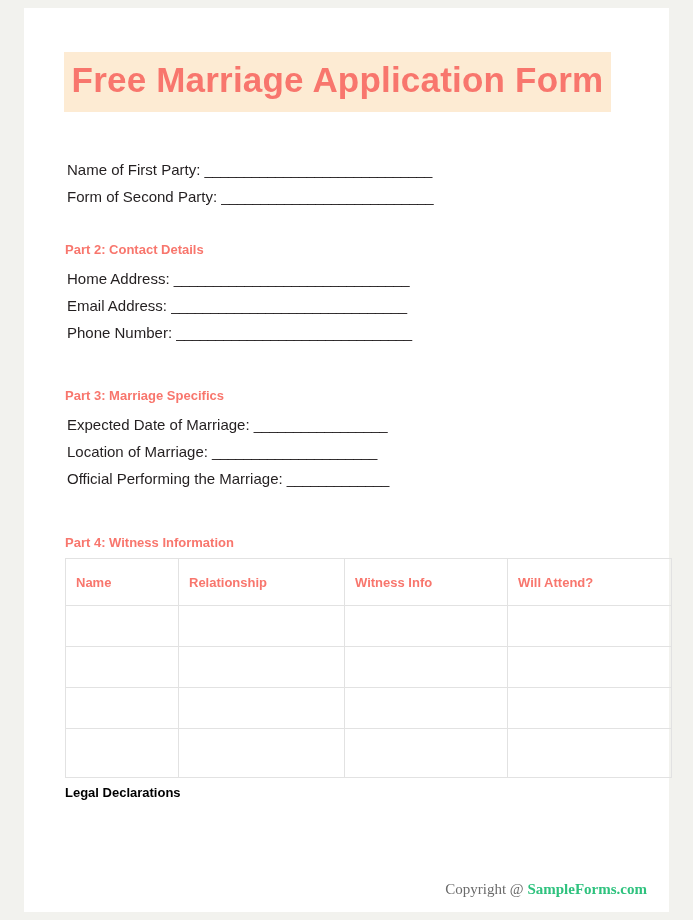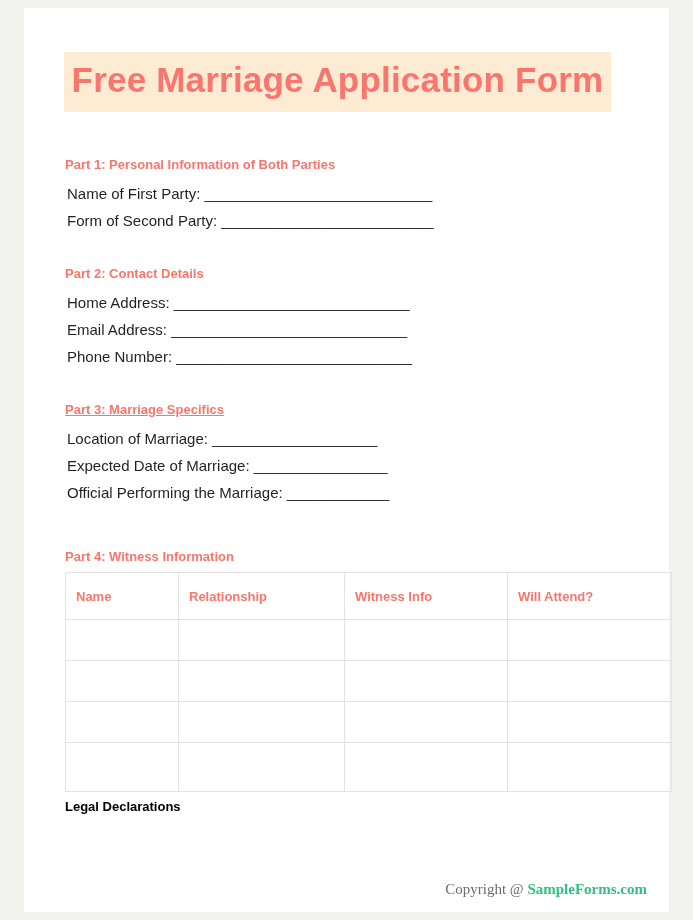--- a/index.html
+++ b/index.html
@@ -47,21 +47,21 @@
     width: 570px;
   }
   .section-head {
     color: #f8766d;
     font-size: 13px;
     font-weight: bold;
     margin: 0 0 6px 0;
     line-height: 18px;
   }
   .section-head.part2 { margin-top: 31px; }
-  .section-head.part3 { margin-top: 31px; text-decoration: underline; }
+  .section-head.part3 { margin-top: 41px; }
   .section-head.part4 { margin-top: 42px; }
   .field-row {
     font-size: 15px;
     font-weight: normal;
     color: #231f20;
     line-height: 17px;
     padding: 5px 0 5px 0;
     margin-left: 2px;
     white-space: nowrap;
   }
@@ -113,21 +113,20 @@
 <body>
 
 <div class="page">
 
   <div class="title-band">
     <div class="title">Free Marriage Application Form</div>
   </div>
 
   <div class="content">
 
-    <div class="section-head">Part 1: Personal Information of Both Parties</div>
     <div class="field-row">
       <span class="field-label">Name of First Party:</span>
       <span class="field-blank">_____________________________</span>
     </div>
     <div class="field-row">
       <span class="field-label">Form of Second Party:</span>
       <span class="field-blank">___________________________</span>
     </div>
 
     <div class="section-head part2">Part 2: Contact Details</div>
@@ -139,26 +138,26 @@
       <span class="field-label">Email Address:</span>
       <span class="field-blank">______________________________</span>
     </div>
     <div class="field-row">
       <span class="field-label">Phone Number:</span>
       <span class="field-blank">______________________________</span>
     </div>
 
     <div class="section-head part3">Part 3: Marriage Specifics</div>
     <div class="field-row">
+      <span class="field-label">Expected Date of Marriage:</span>
+      <span class="field-blank">_________________</span>
+    </div>
+    <div class="field-row">
       <span class="field-label">Location of Marriage:</span>
       <span class="field-blank">_____________________</span>
-    </div>
-    <div class="field-row">
-      <span class="field-label">Expected Date of Marriage:</span>
-      <span class="field-blank">_________________</span>
     </div>
     <div class="field-row">
       <span class="field-label">Official Performing the Marriage:</span>
       <span class="field-blank">_____________</span>
     </div>
 
     <div class="section-head part4">Part 4: Witness Information</div>
 
     <table class="witness">
       <thead>

